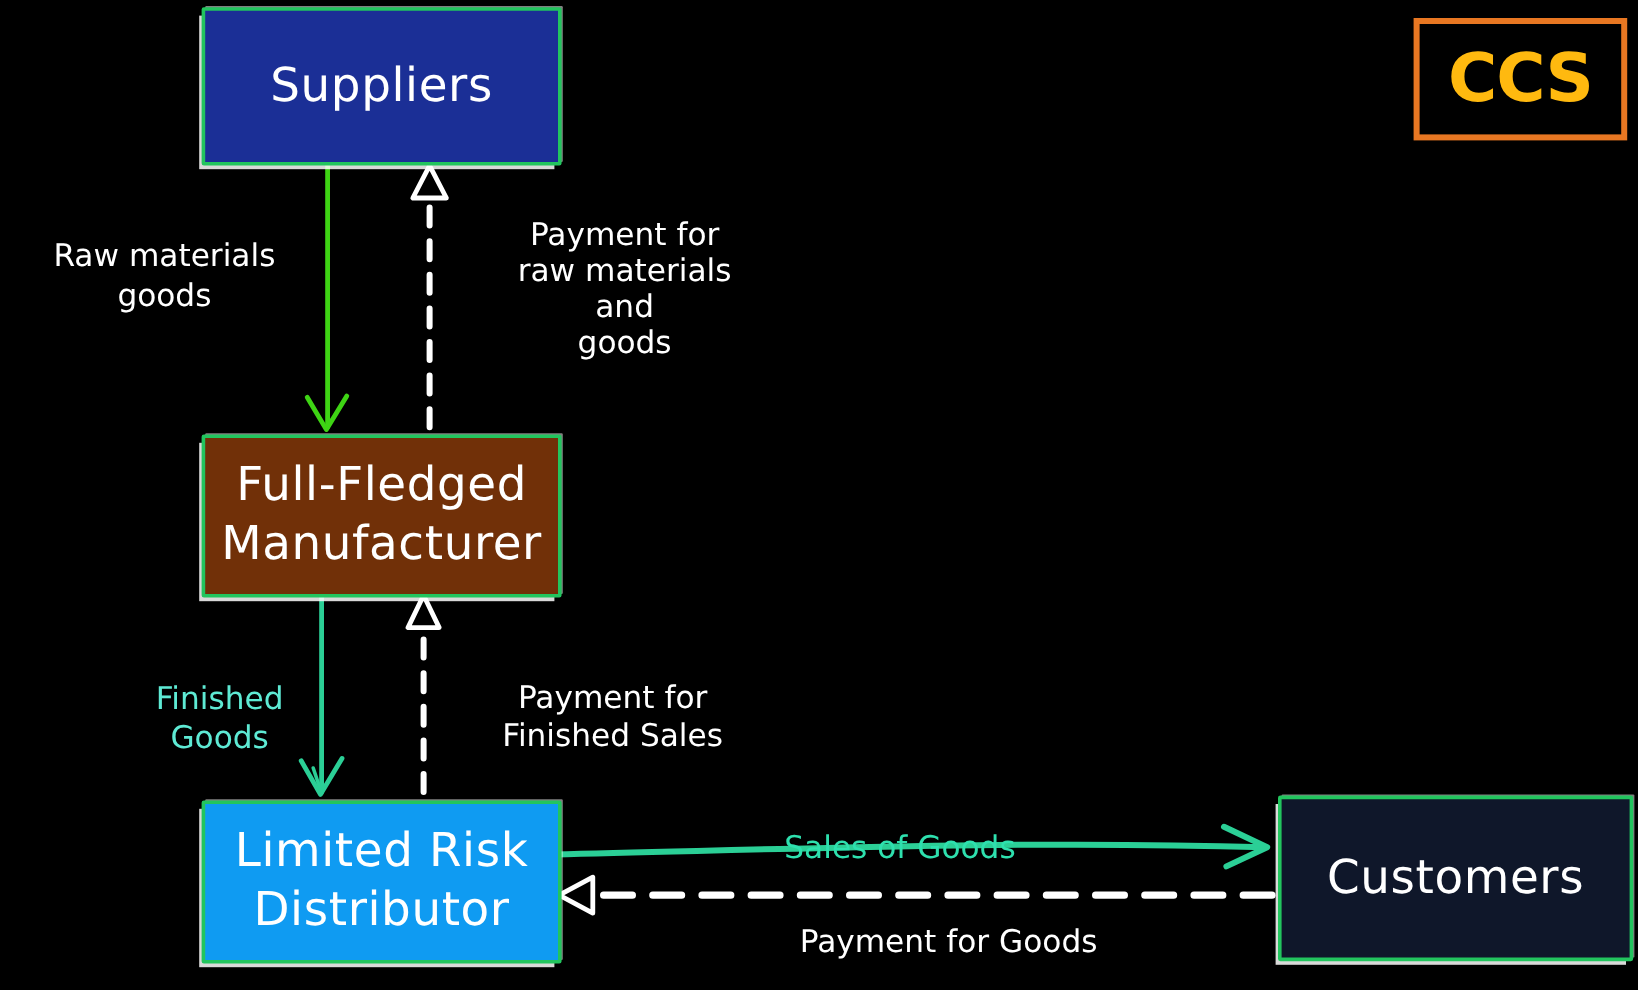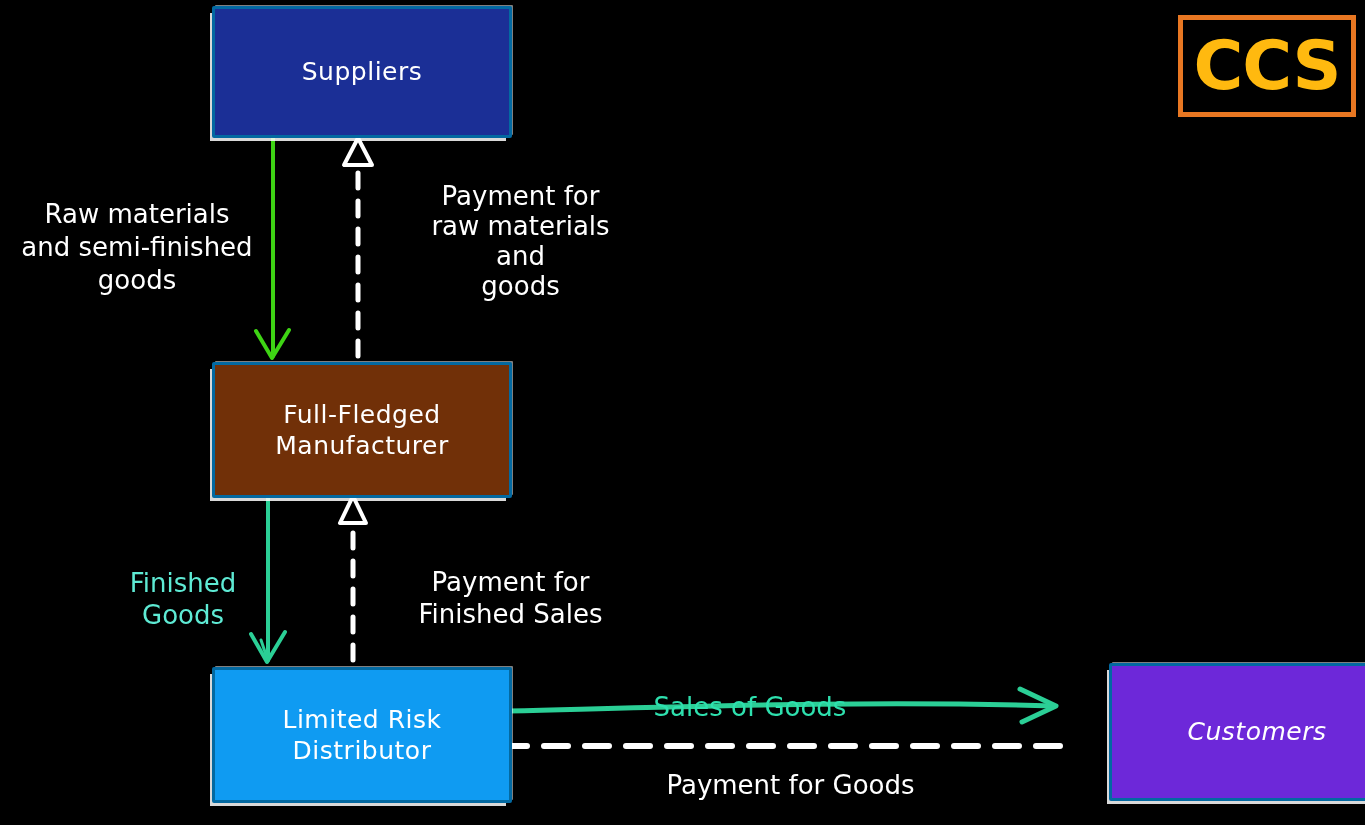--- a/index.html
+++ b/index.html
@@ -10,38 +10,37 @@
   .canvas {
     position: relative;
     width: 1365px; height: 825px;
     background: #000;
     overflow: hidden;
   }
   svg.arrows { position: absolute; inset: 0; width: 1365px; height: 825px; }
 
   .node {
     position: absolute;
-    border: 3px solid #0369a1;
+    border: 3px solid #22c55e;
     border-radius: 2px;
     box-shadow: -4px 5px 0 -2px rgba(255,255,255,0.85), 2px -2px 0 -1px rgba(255,255,255,0.5);
     display: flex; flex-direction: column;
     align-items: center; justify-content: center;
     color: #fff;
-    font-size: 25px;
+    font-size: 39px;
     line-height: 1.25;
     text-align: center;
     letter-spacing: 0.5px;
-    margin-left: 44px;
   }
   .node span { display: block; }
 
   #node-suppliers    { left: 168px; top: 6px;   width: 294px; height: 126px; background: #1b2f96; }
   #node-manufacturer { left: 168px; top: 362px; width: 294px; height: 130px; background: #713008; }
   #node-distributor  { left: 168px; top: 667px; width: 294px; height: 130px; background: #0f9bf2; }
-  #node-customers    { left: 1065px; top: 663px; width: 290px; height: 132px; background: #6d28d9; font-style: italic; }
+  #node-customers    { left: 1065px; top: 663px; width: 290px; height: 132px; background: #0f172a; }
 
   .flow-label {
     position: absolute;
     color: #fff;
     font-size: 26px;
     text-align: center;
     line-height: 1.2;
   }
   .flow-label span { display: block; }
 
@@ -55,21 +54,21 @@
   .logo {
     position: absolute;
     left: 1178px; top: 15px;
     width: 168px; height: 92px;
     border: 5px solid #e87722;
     background: #000;
     display: flex; align-items: center; justify-content: center;
   }
   .logo .logo-text {
     color: #ffb90f;
-    font-size: 68px;
+    font-size: 56px;
     font-weight: 800;
     letter-spacing: -1px;
     line-height: 1;
   }
 </style>
 </head>
 <body>
 
 <div class="canvas">
 
@@ -120,21 +119,20 @@
     <span>Full-Fledged</span>
     <span>Manufacturer</span>
   </div>
 
   <div class="node" id="node-customers">
     <span>Customers</span>
   </div>
 
   <div class="flow-label" id="label-raw-materials">
     <span>Raw materials</span>
-    <span>and semi-finished</span>
     <span>goods</span>
   </div>
 
   <div class="flow-label" id="label-payment-raw">
     <span>Payment for</span>
     <span>raw materials</span>
     <span>and</span>
     <span>goods</span>
   </div>
 

